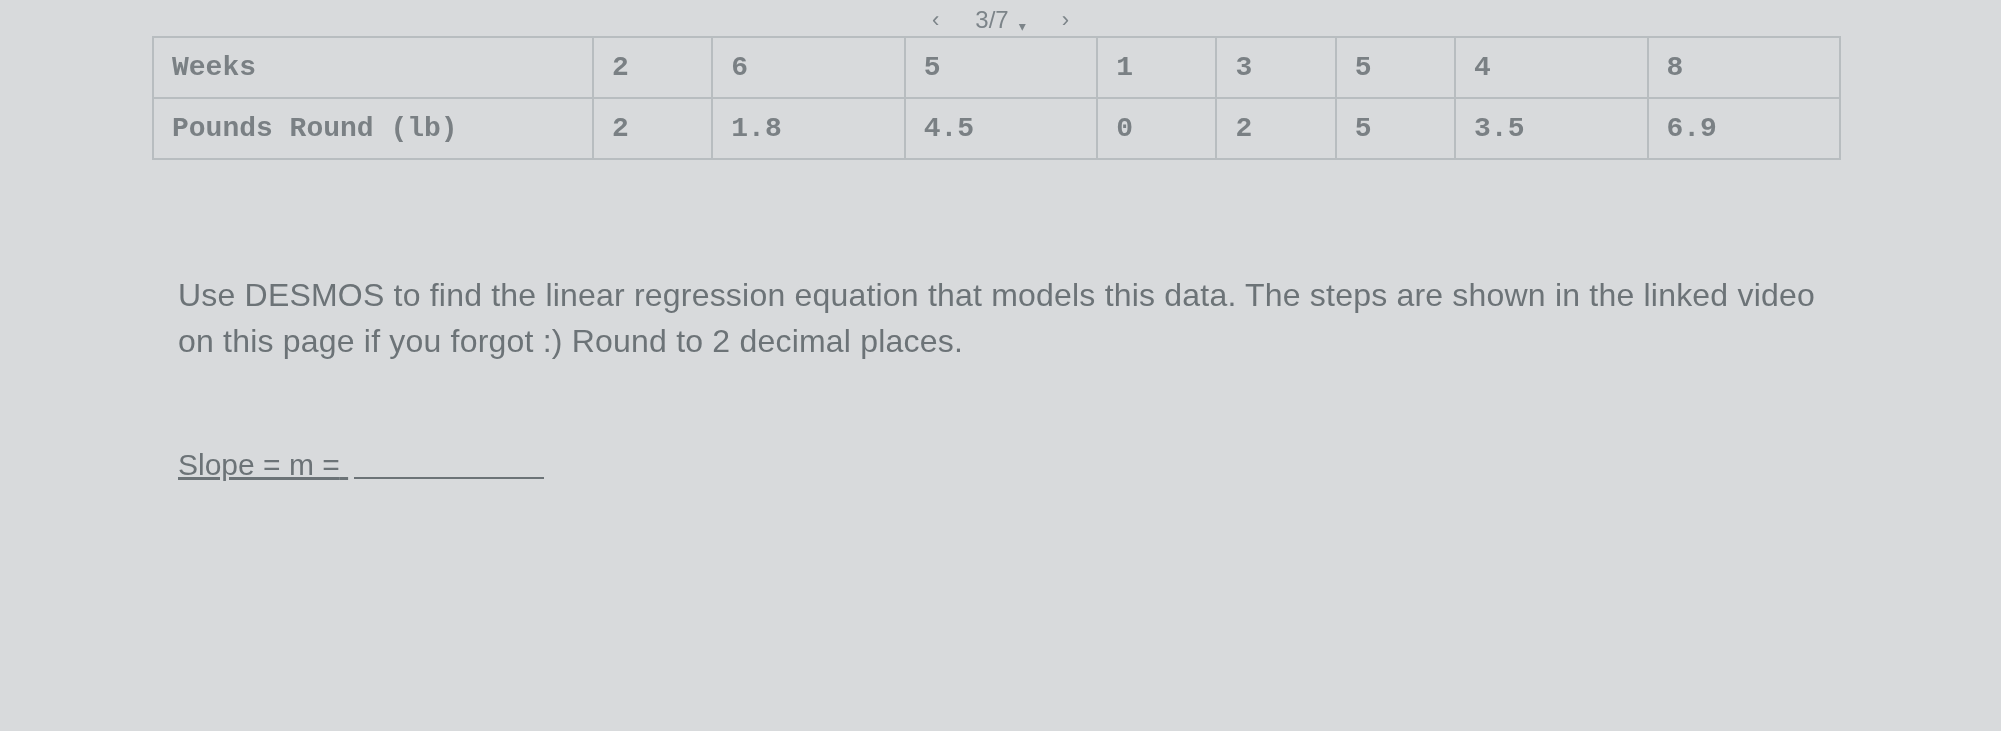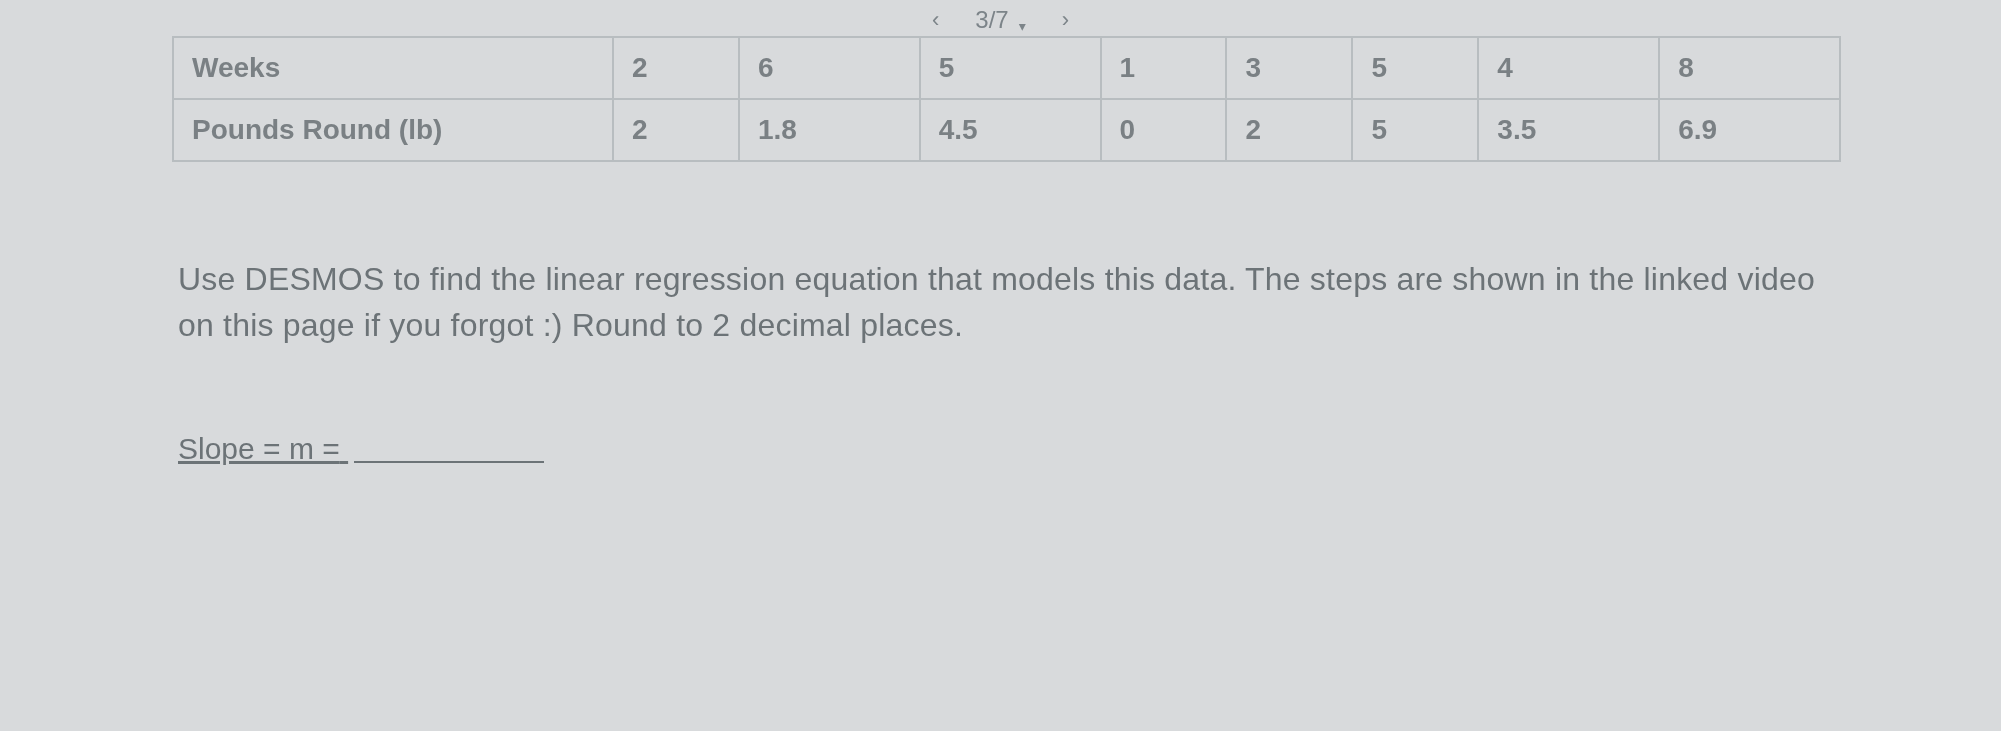--- a/index.html
+++ b/index.html
@@ -36,43 +36,44 @@
     gap: 10px;
     cursor: pointer;
   }
   .page-nav .counter .caret {
     font-size: 14px;
     color: #7c8489;
   }
   .table-wrap {
     position: absolute;
     top: 36px;
-    left: 172px;
+    left: 152px;
     right: 160px;
+    font-family: Liberation Mono, monospace;
   }
   table {
     width: 100%;
     border-collapse: collapse;
     background: transparent;
   }
   td {
     border: 2px solid #b8bdc0;
     padding: 14px 18px;
     font-size: 28px;
     font-weight: 600;
     color: #7a8084;
     text-align: left;
     height: 58px;
   }
   td.label {
     width: 440px;
   }
   .content {
     position: absolute;
-    top: 256px;
+    top: 272px;
     left: 178px;
     right: 178px;
   }
   .instruction {
     font-size: 32px;
     line-height: 1.45;
     font-weight: 500;
     color: #6c7377;
     letter-spacing: 0.2px;
   }

